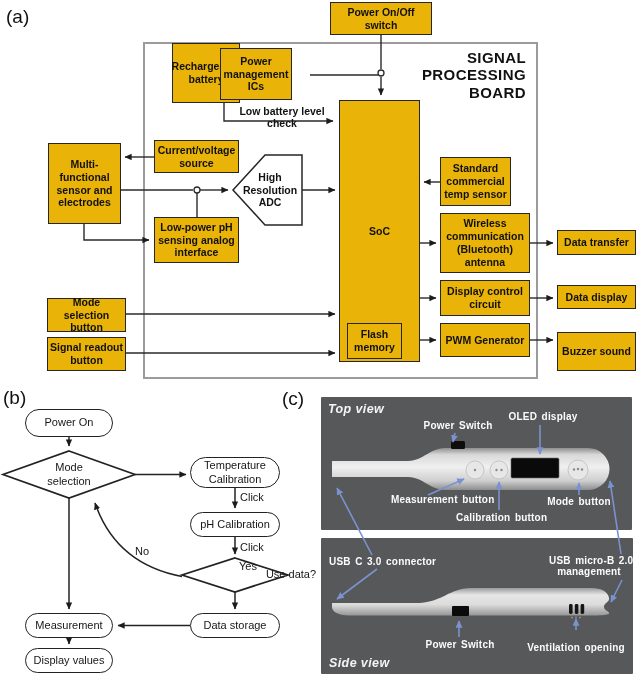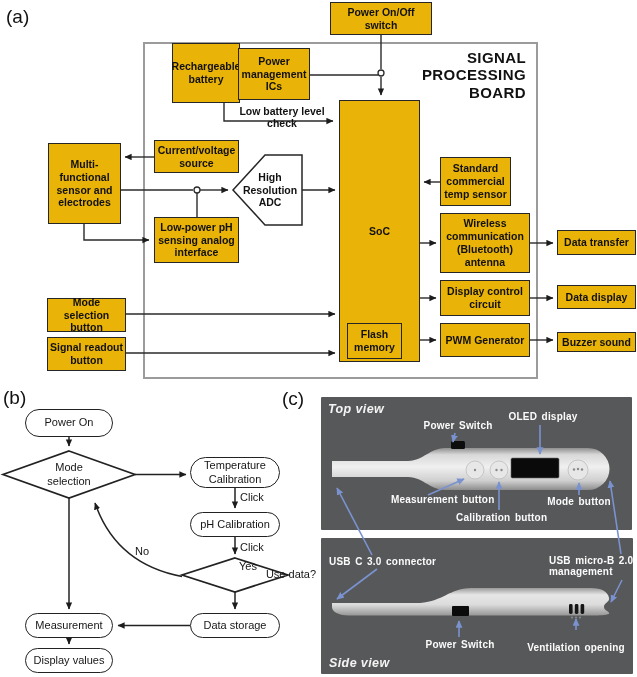--- a/index.html
+++ b/index.html
@@ -44,21 +44,21 @@
   .photo-panel{background:#57585a;z-index:1;border-radius:1px;}
   .view-title{
     color:#f4f4f4;font-size:12.5px;font-weight:bold;font-style:italic;
     letter-spacing:.4px;z-index:3;
   }
   .c-label{
     color:#fbfbfb;font-size:10px;font-weight:bold;letter-spacing:.2px;
     word-spacing:1.5px;text-align:center;z-index:3;white-space:nowrap;
   }
   .c-label.left{text-align:left;}
-  .c-label.right{text-align:left;}
+  .c-label.right{text-align:center;}
   #overlay{position:absolute;left:0;top:0;z-index:2;pointer-events:none;}
 </style>
 </head>
 <body>
 
 <div id="canvas">
 
   <div class="abs board" style="left:143px;top:42px;width:391px;height:333px;"></div>
   <div class="abs photo-panel" style="left:321px;top:397px;width:311px;height:133px;"></div>
   <div class="abs photo-panel" style="left:321px;top:538px;width:312px;height:136px;"></div>
@@ -183,37 +183,37 @@
       <path d="M459,637 V621" marker-end="url(#bb)"></path>
       <path d="M576,630 V619" marker-end="url(#bb)"></path>
     </g>
   </svg>
 
   <div class="abs panel-tag" style="left:6px;top:6px;">(a)</div>
   <div class="abs board-title" style="left:404px;top:49px;width:122px;">SIGNAL PROCESSING BOARD</div>
 
   <div class="abs bbox" style="left:330px;top:2px;width:102px;height:33px;">Power On/Off switch</div>
   <div class="abs bbox" style="left:148px;top:43px;width:68px;height:60px;margin-left:24px;">Rechargeable battery</div>
-  <div class="abs bbox" style="left:238px;top:48px;width:72px;height:52px;">Power management ICs</div>
+  <div class="abs bbox" style="left:220px;top:48px;width:72px;height:52px;">Power management ICs</div>
   <div class="abs plain-label" style="left:226px;top:105px;width:112px;">Low battery level check</div>
   <div class="abs bbox" style="left:48px;top:143px;width:73px;height:81px;">Multi-functional sensor and electrodes</div>
   <div class="abs bbox" style="left:154px;top:140px;width:85px;height:33px;">Current/voltage source</div>
   <div class="abs adc-text" style="left:240px;top:158px;width:60px;height:64px;">High Resolution ADC</div>
   <div class="abs bbox" style="left:154px;top:217px;width:85px;height:46px;">Low-power pH sensing analog interface</div>
   <div class="abs bbox" style="left:47px;top:298px;width:79px;height:34px;">Mode selection button</div>
   <div class="abs bbox" style="left:47px;top:337px;width:79px;height:34px;">Signal readout button</div>
   <div class="abs bbox" style="left:339px;top:100px;width:81px;height:262px;">SoC</div>
   <div class="abs bbox" style="left:347px;top:323px;width:55px;height:36px;">Flash memory</div>
   <div class="abs bbox" style="left:440px;top:157px;width:71px;height:49px;">Standard commercial temp sensor</div>
   <div class="abs bbox" style="left:440px;top:213px;width:90px;height:60px;">Wireless communication (Bluetooth) antenna</div>
   <div class="abs bbox" style="left:440px;top:280px;width:90px;height:36px;">Display control circuit</div>
   <div class="abs bbox" style="left:440px;top:323px;width:90px;height:34px;">PWM Generator</div>
   <div class="abs bbox" style="left:557px;top:230px;width:79px;height:25px;">Data transfer</div>
   <div class="abs bbox" style="left:557px;top:285px;width:79px;height:24px;">Data display</div>
-  <div class="abs bbox" style="left:557px;top:332px;width:79px;height:20px;">Buzzer sound</div>
+  <div class="abs bbox" style="left:557px;top:332px;width:79px;height:39px;">Buzzer sound</div>
 
   <div class="abs panel-tag" style="left:3px;top:387px;">(b)</div>
 
   <div class="abs fnode" style="left:25px;top:409px;width:88px;height:28px;">Power On</div>
   <div class="abs fdiamond-text" style="left:34px;top:461px;width:70px;height:27px;">Mode selection</div>
   <div class="abs fnode" style="left:190px;top:457px;width:90px;height:31px;">Temperature Calibration</div>
   <div class="abs fnode" style="left:190px;top:512px;width:90px;height:25px;">pH Calibration</div>
   <div class="abs fdiamond-text" style="left:210px;top:568px;width:66px;height:14px;margin-left:48px;">Use data?</div>
   <div class="abs fnode" style="left:190px;top:613px;width:90px;height:25px;">Data storage</div>
   <div class="abs fnode" style="left:25px;top:613px;width:88px;height:25px;">Measurement</div>

